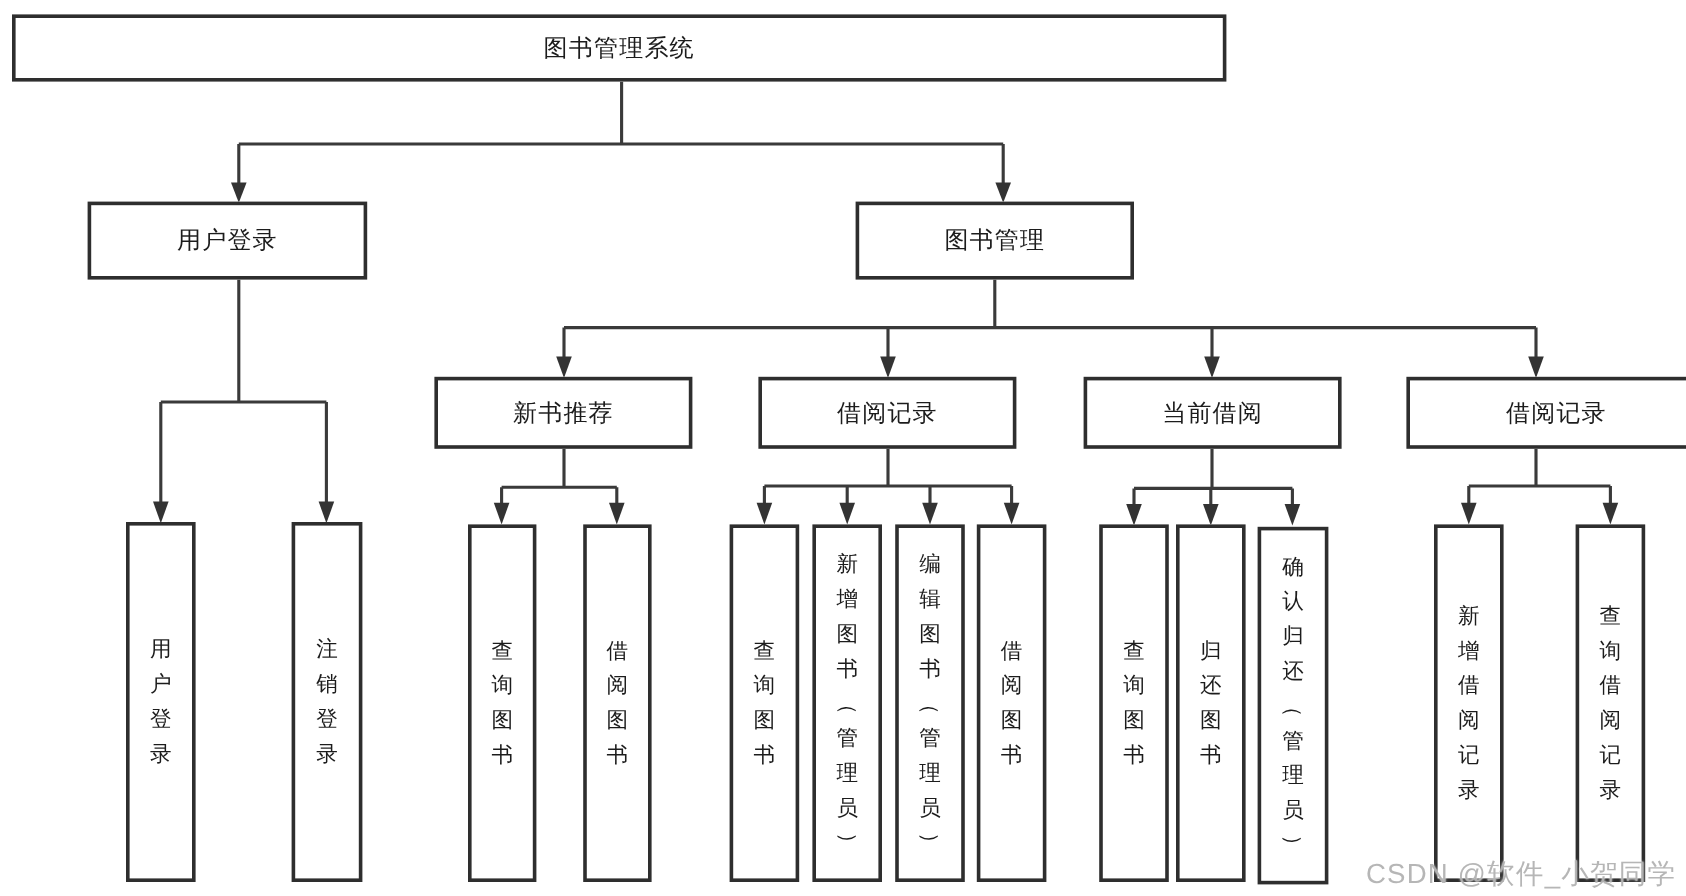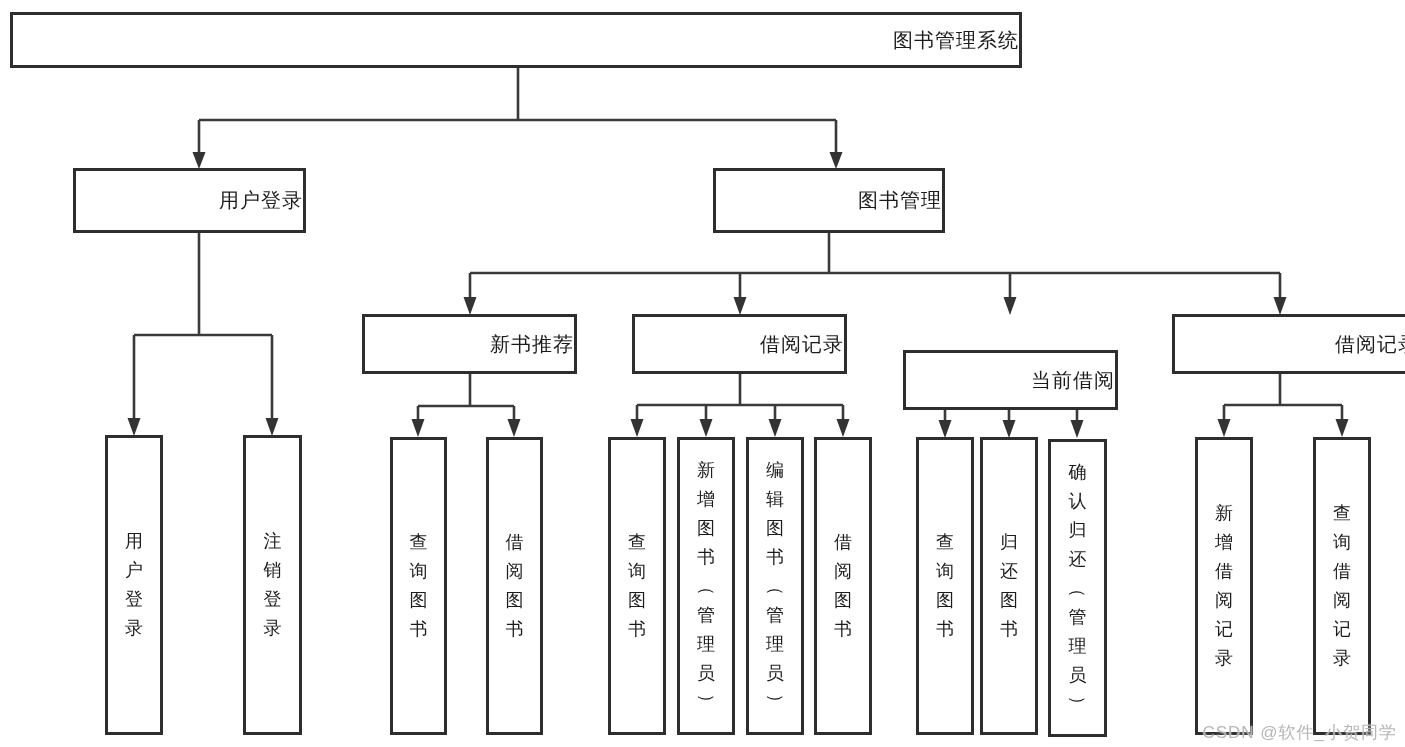--- a/index.html
+++ b/index.html
@@ -5,36 +5,36 @@
   html,body{margin:0;padding:0;background:#ffffff;}
   #stage{
     position:relative;width:1405px;height:747px;background:#ffffff;overflow:hidden;
     font-family:"Liberation Sans","DejaVu Sans",sans-serif;
   }
   svg.connectors{position:absolute;left:0;top:0;z-index:1;}
   svg.connectors path{stroke:#3a3a3a;stroke-width:2.6;fill:none;}
   svg.connectors polygon{fill:#333333;stroke:none;}
   .hbox{
     position:absolute;box-sizing:border-box;background:#ffffff;
-    border:3px solid #2e2e2e;display:flex;align-items:center;justify-content:flex-end;
+    border:3px solid #2e2e2e;display:flex;align-items:center;justify-content:center;
     font-size:20px;color:#1c1c1c;letter-spacing:1px;z-index:2;
   }
   .leaf{
     position:absolute;box-sizing:border-box;background:#ffffff;
     border:3px solid #2e2e2e;display:flex;flex-direction:column;
     align-items:center;justify-content:center;z-index:2;
   }
   .leaf .ch{
     display:block;width:100%;text-align:center;font-size:18px;
     height:29px;line-height:29px;color:#1c1c1c;
   }
   .leaf .ch.rot{transform:rotate(90deg);}
   #watermark{
     position:absolute;right:8px;bottom:3px;z-index:3;
-    font-size:17px;color:rgba(176,176,176,0.92);
+    font-size:23px;color:rgba(176,176,176,0.92);
     text-shadow:0 0 2px #ffffff;letter-spacing:1px;
   }
 </style>
 </head>
 <body>
 
 <div id="stage">
 
   <svg class="connectors" width="1405" height="747" viewBox="0 0 1405 747">
 
@@ -96,21 +96,21 @@
   <div class="hbox" style="left:713px;top:168px;width:232px;height:65px;">
     <span>图书管理</span>
   </div>
 
   <div class="hbox" style="left:362px;top:314px;width:215px;height:60px;">
     <span>新书推荐</span>
   </div>
   <div class="hbox" style="left:632px;top:314px;width:215px;height:60px;">
     <span>借阅记录</span>
   </div>
-  <div class="hbox" style="left:903px;top:314px;width:215px;height:60px;margin-top:36px;">
+  <div class="hbox" style="left:903px;top:314px;width:215px;height:60px;">
     <span>当前借阅</span>
   </div>
   <div class="hbox" style="left:1172px;top:314px;width:250px;height:60px;">
     <span>借阅记录</span>
   </div>
 
   <div class="leaf" style="left:105px;top:435px;width:58px;height:300px;">
       <span class="ch">用</span>
       <span class="ch">户</span>
       <span class="ch">登</span>

